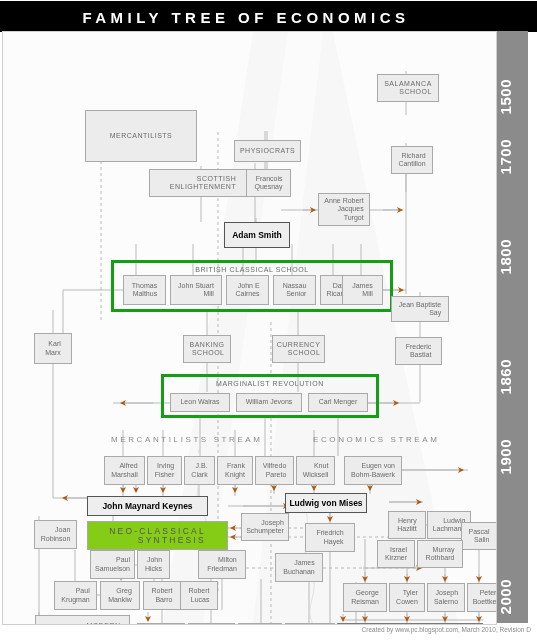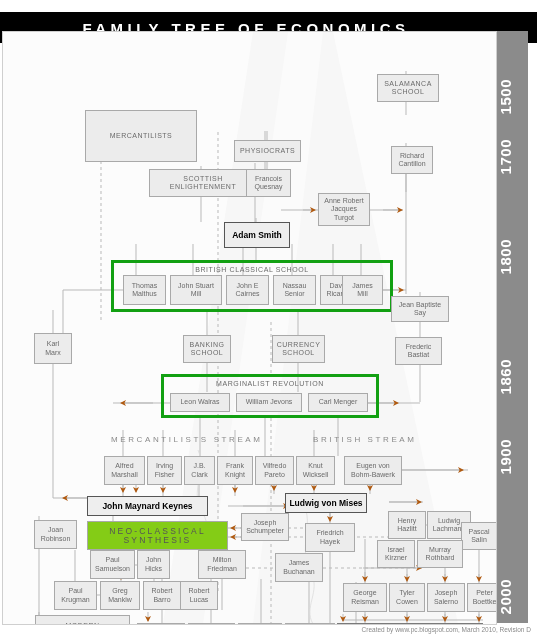--- a/index.html
+++ b/index.html
@@ -1,40 +1,40 @@
 <!DOCTYPE html>
 <html><head>
 <meta charset="utf-8">
 <style>
   html,body{margin:0;padding:0;background:#fff;}
   body{width:537px;height:640px;overflow:hidden;
        font-family:"Liberation Sans","DejaVu Sans",sans-serif;}
   #root{position:relative;width:537px;height:640px;background:#ffffff;}
 
   
-  .titlebar{position:absolute;left:0;top:12px;width:537px;height:31px;background:#000;}
+  .titlebar{position:absolute;left:0;top:1px;width:537px;height:31px;background:#000;}
   .titlebar .tb-inner{position:absolute;left:10px;top:4px;width:470px;height:23px;
         background:#000;border:1px solid #000;}
   .title-text{position:absolute;left:0;top:0;width:470px;height:23px;line-height:23px;
         text-align:center;color:#fff;font-size:15px;font-weight:bold;letter-spacing:4.5px;}
 
   
   .canvas{position:absolute;left:2px;top:31px;width:493px;height:592px;
         background:#fbfbfb;border:1px solid #cfcfcf;overflow:hidden;}
   .canvas-bg{position:absolute;left:0;top:0;width:493px;height:592px;}
 
   
   .timeline{position:absolute;left:497px;top:31px;width:31px;height:592px;background:#8b8b8b;}
   .tl-year{position:absolute;left:0;width:31px;color:#fff;font-size:15px;font-weight:bold;
         letter-spacing:0.5px;text-align:center;
         writing-mode:vertical-rl;transform:rotate(180deg);}
 
   
   .node{position:absolute;background:#ececec;border:1px solid #a9a9a9;
-        color:#6a6a6a;font-size:7px;line-height:8.5px;text-align:center;
+        color:#6a6a6a;font-size:7px;line-height:8.5px;text-align:right;
         display:flex;align-items:center;justify-content:center;
         box-sizing:border-box;padding:1px;z-index:5;}
   .node.caps{letter-spacing:0.5px;}
   .node.strong{color:#000;font-weight:bold;border:1px solid #555;background:#eeeeee;
         font-size:8.5px;}
   .node.school{letter-spacing:2.2px;font-size:9px;color:#222;font-weight:bold;
         background:#eeeeee;border:1px solid #7a7a7a;}
   .node.synth{letter-spacing:2.2px;font-size:8.5px;color:#555;background:#84cc16;}
   .node.tiny{font-size:5px;line-height:6.5px;letter-spacing:0.3px;}
 
@@ -216,21 +216,21 @@
 
     <div id="groups">
         <div class="greenbox" style="left: 108px; top: 228px; width: 282px; height: 52px;"></div>
         <div class="grouplabel" style="left: 108px; top: 234px; width: 282px;">BRITISH CLASSICAL SCHOOL</div>
         <div class="greenbox" style="left: 158px; top: 342px; width: 218px; height: 44px;"></div>
         <div class="grouplabel" style="left: 158px; top: 348px; width: 218px;">MARGINALIST REVOLUTION</div>
       </div>
 
     <div id="streams">
         <div class="stream" style="left: 108px; top: 403px;">MERCANTILISTS STREAM</div>
-        <div class="stream" style="left: 310px; top: 403px;">BRITISH STREAM</div>
+        <div class="stream" style="left: 310px; top: 403px;">ECONOMICS STREAM</div>
       </div>
 
     <div id="nodes">
         <div class="node caps" style="left: 374px; top: 42px; width: 62px; height: 28px;">
           <span>SALAMANCA<br>SCHOOL</span>
         </div>
         <div class="node caps" style="left: 82px; top: 78px; width: 112px; height: 52px;">
           <span>MERCANTILISTS</span>
         </div>
         <div class="node caps" style="left: 231px; top: 108px; width: 67px; height: 22px;">

